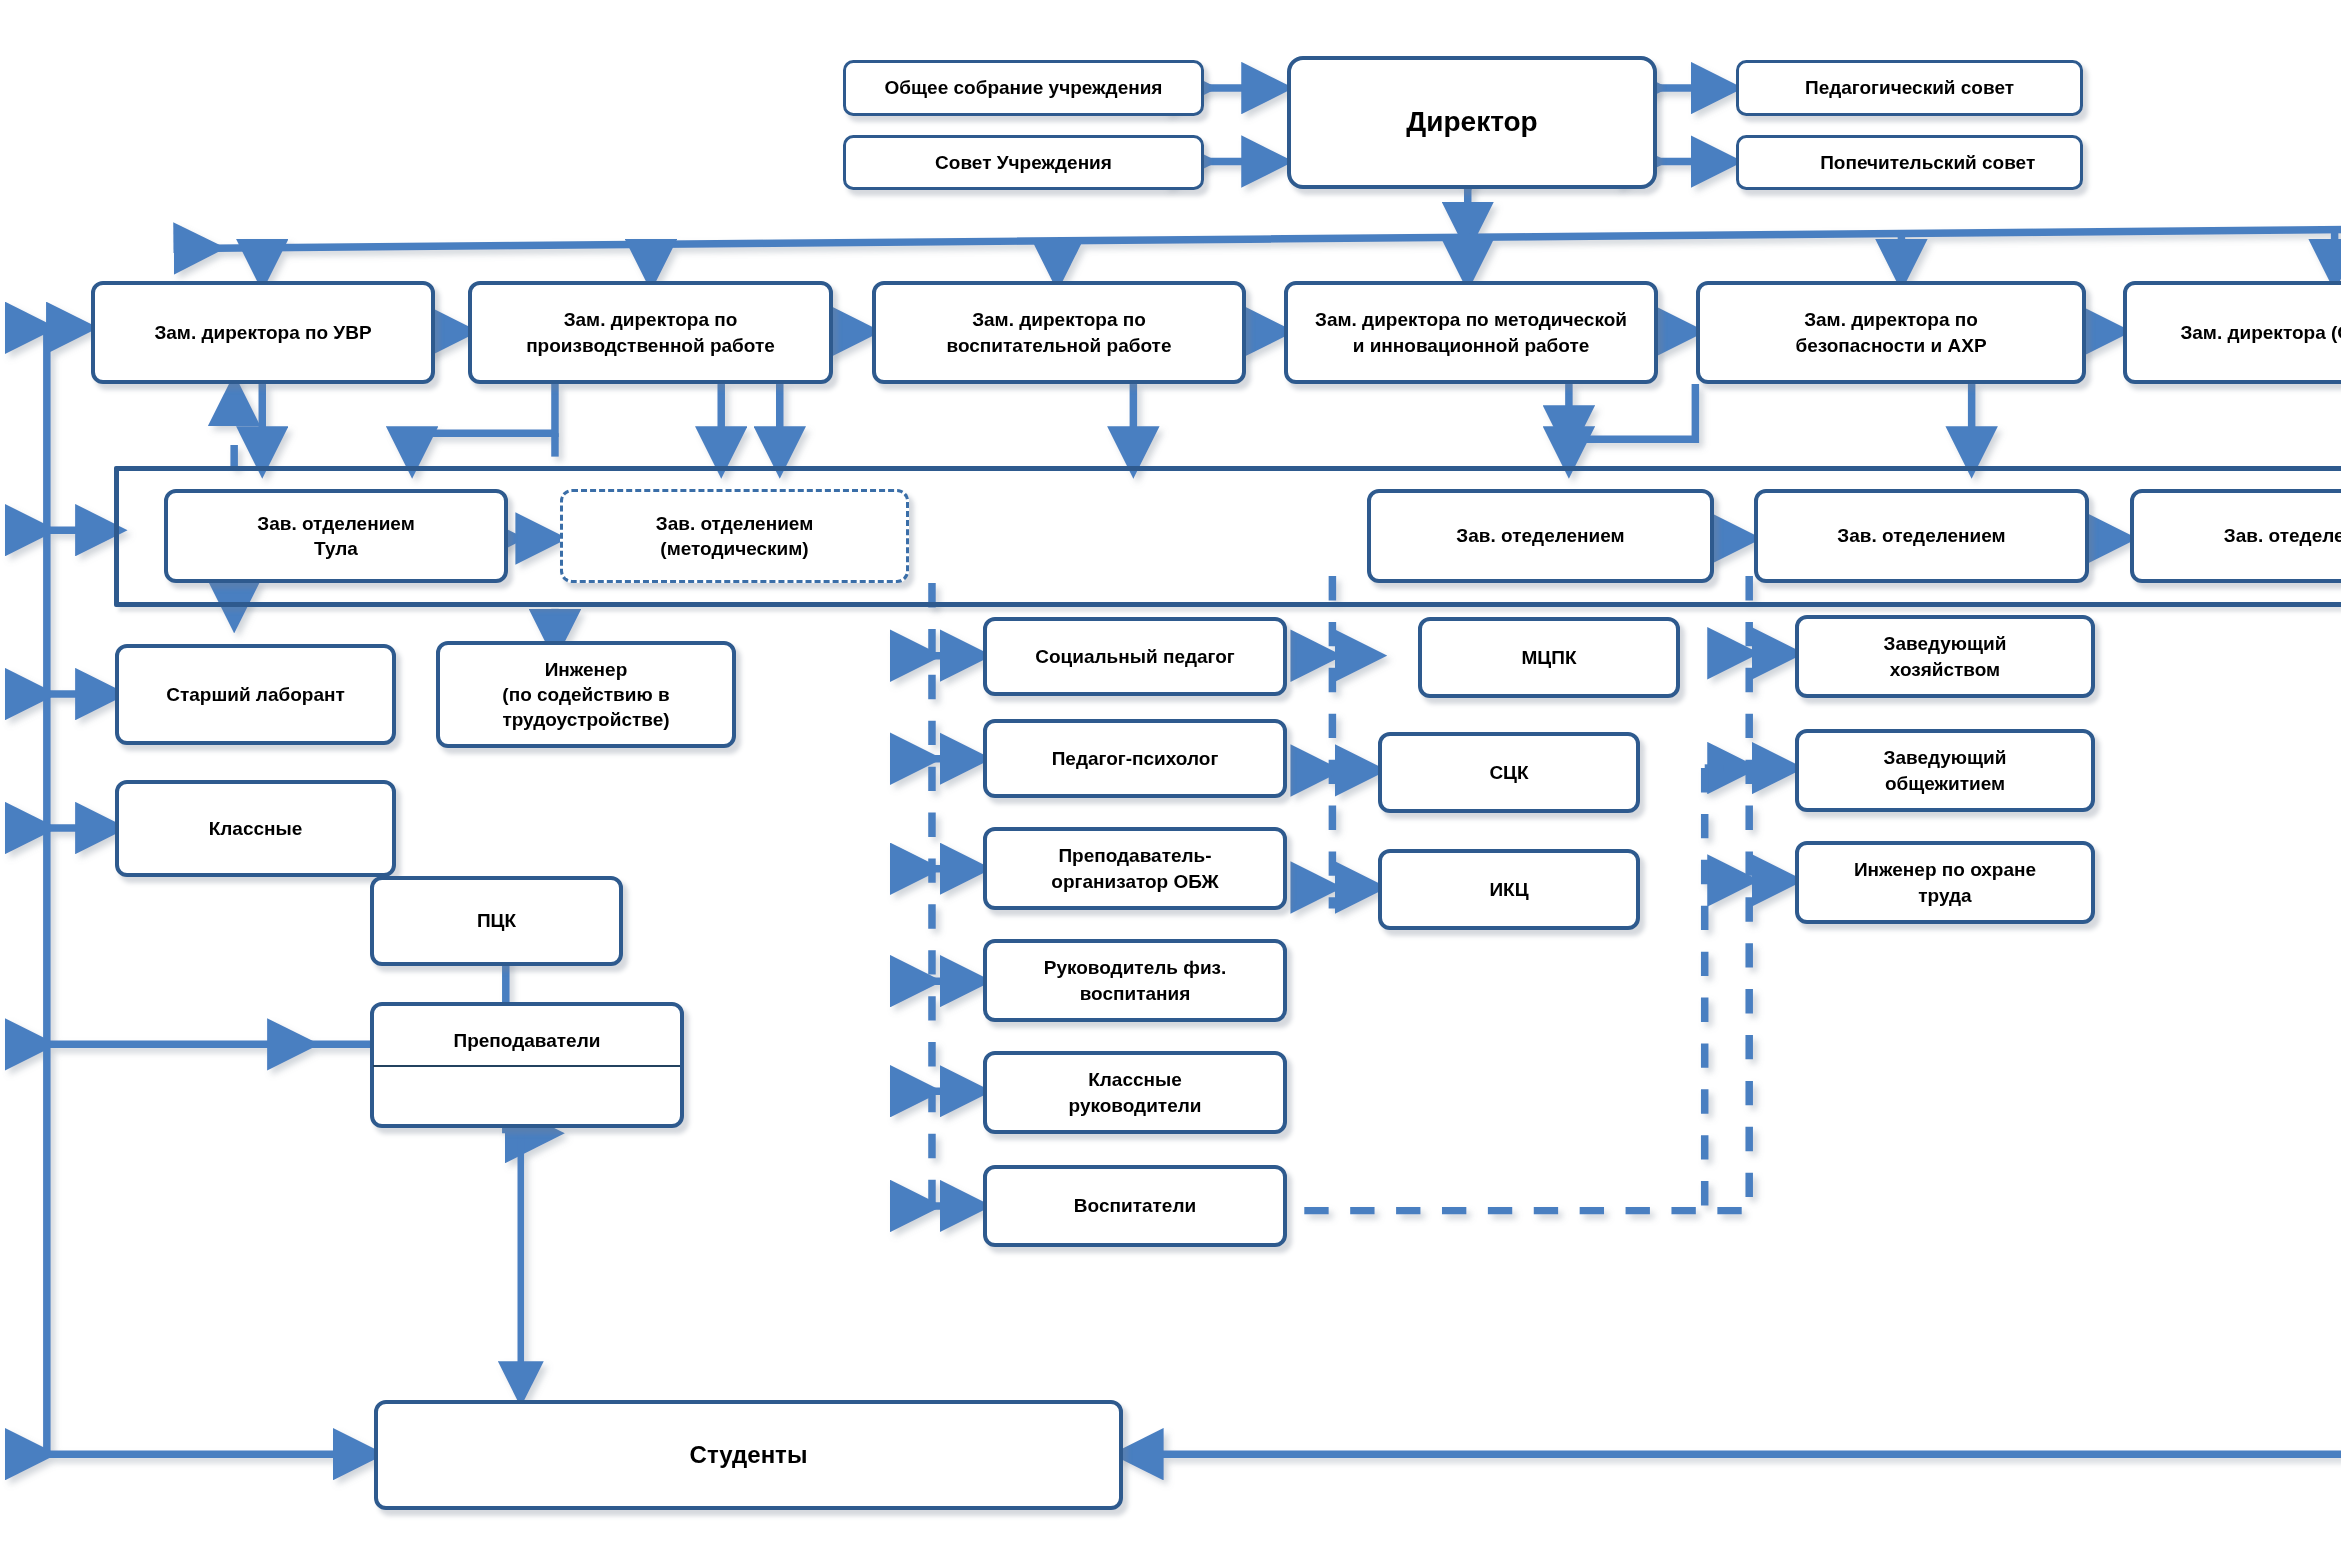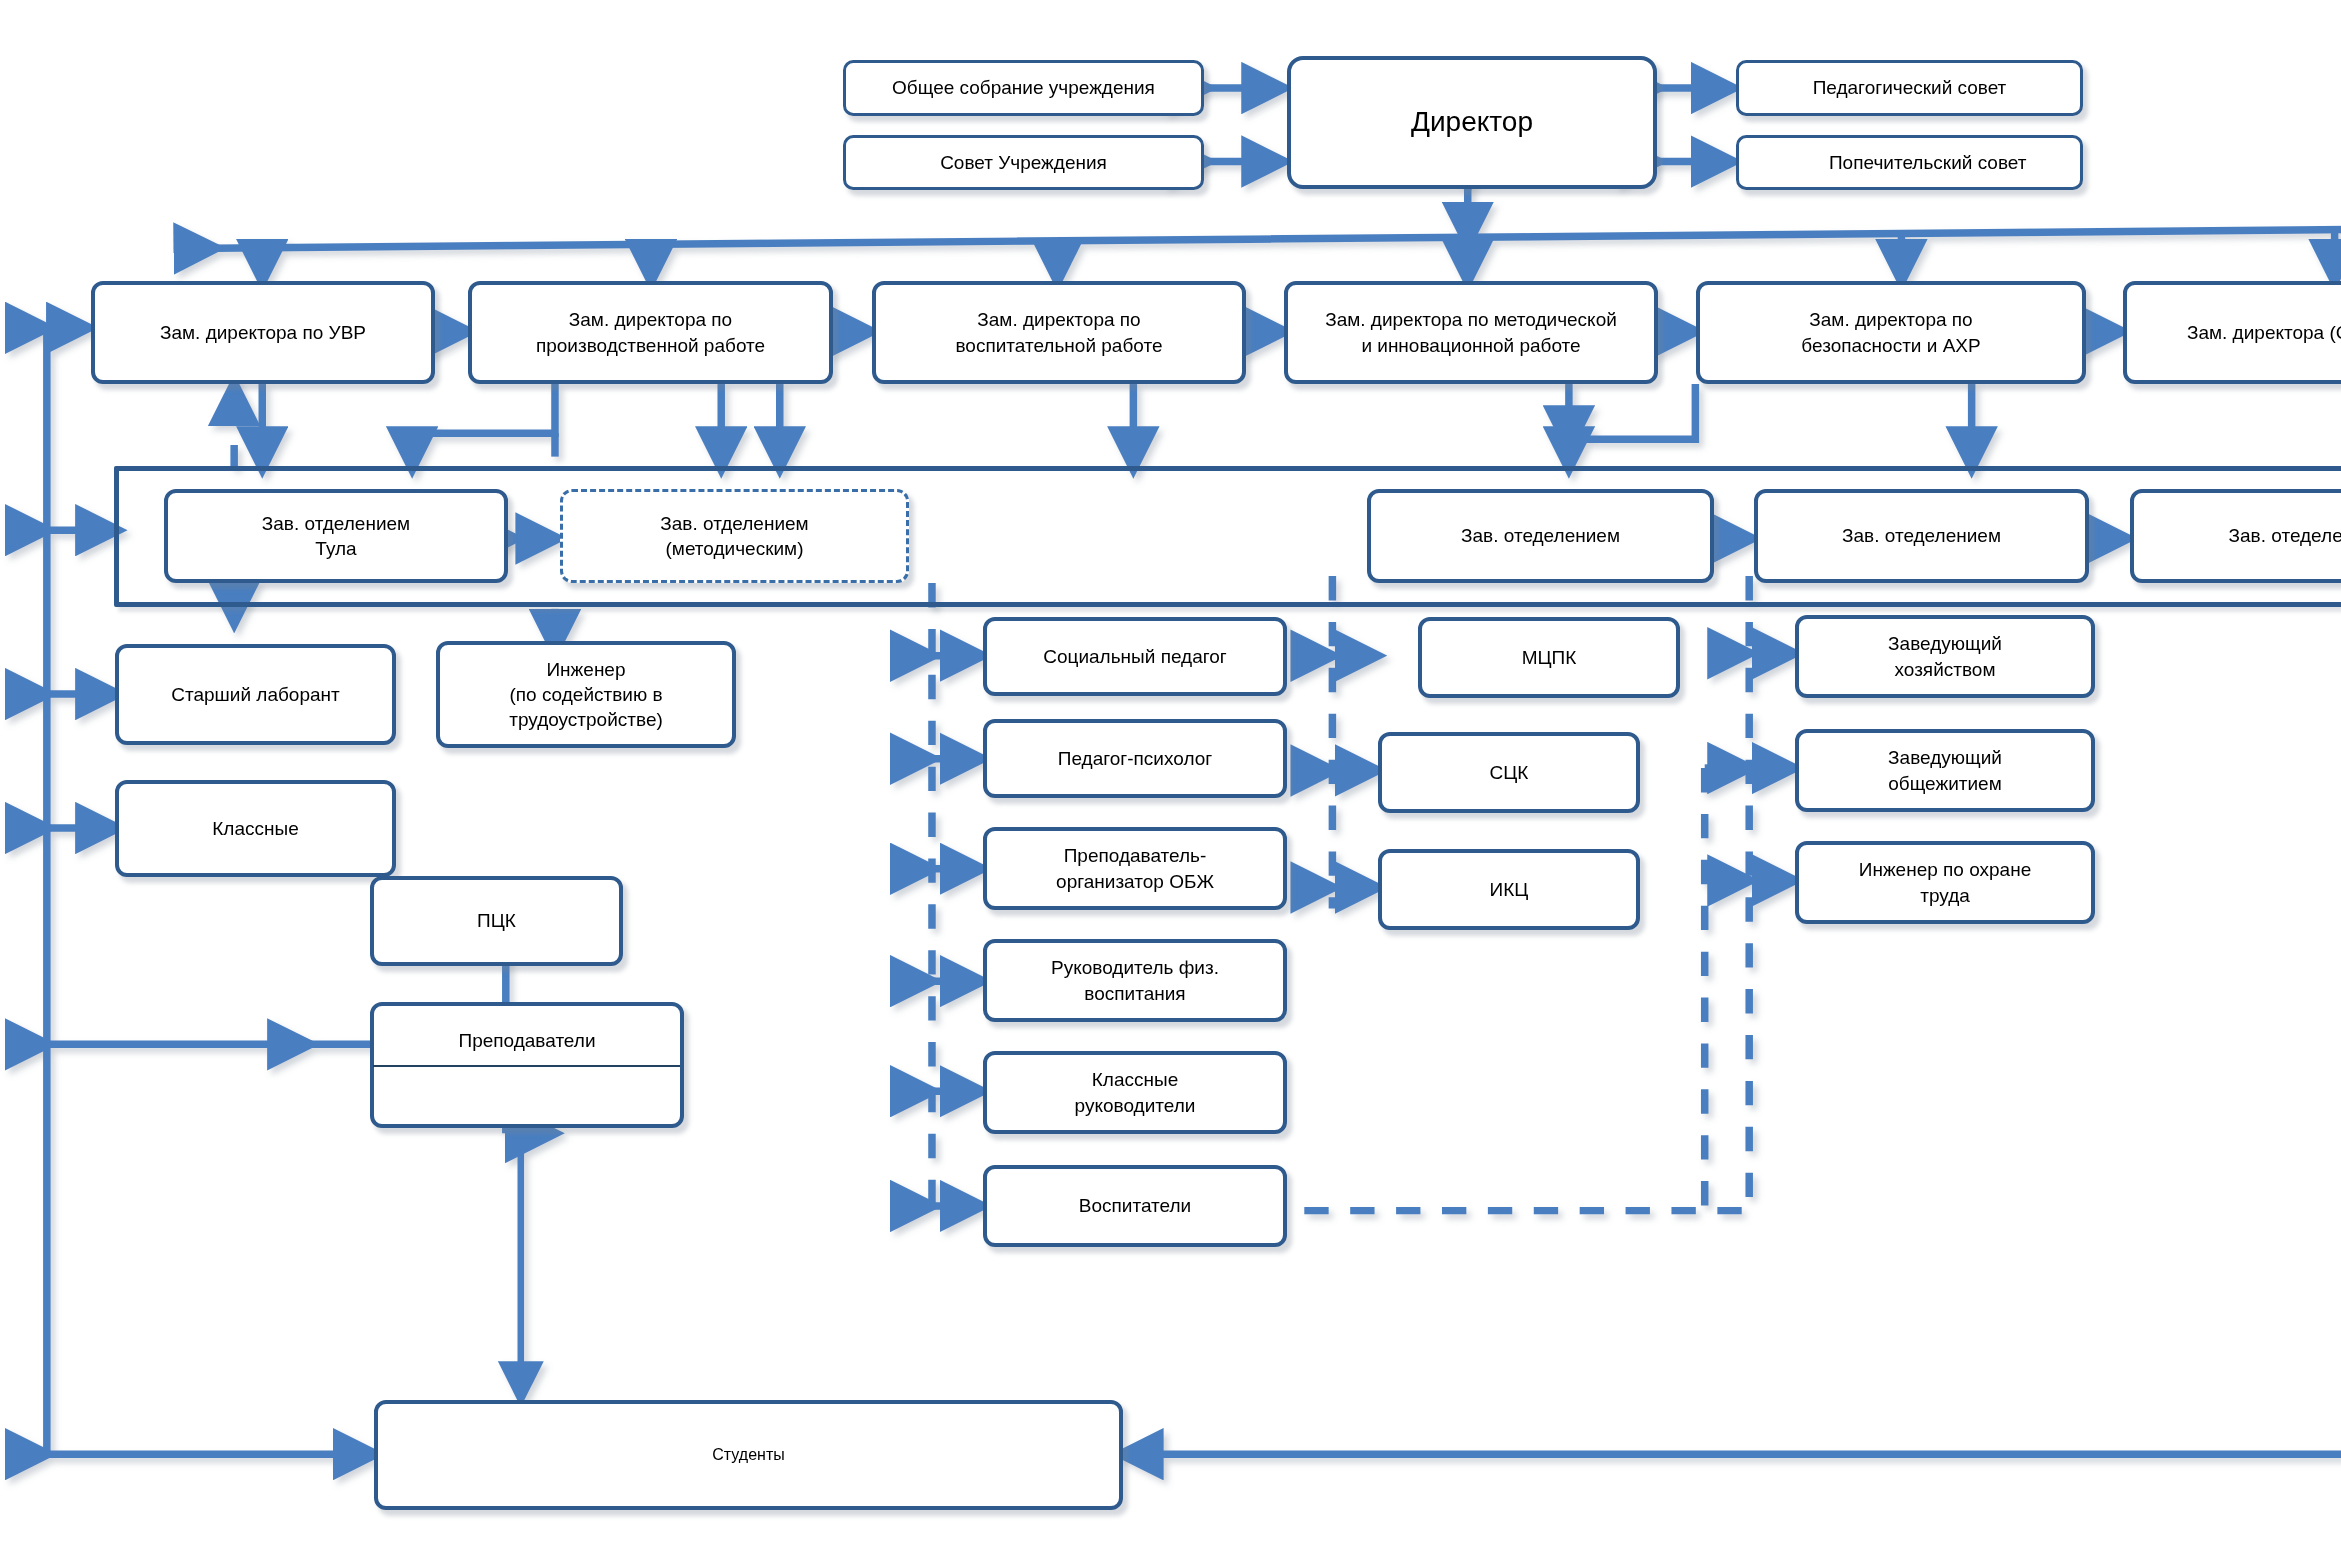--- a/index.html
+++ b/index.html
@@ -20,20 +20,21 @@
     display:flex;
     align-items:center;
     justify-content:center;
     text-align:center;
     color:#000000;
     font-size:19px;
     line-height:1.32;
     padding:2.8px 6.6px;
     box-shadow:4.7px 5.2px 4.2px rgba(120,130,145,0.30);
     z-index:4;
+    font-weight:bold;
   }
   .node.dash{ border-style:dashed; border-width:3.7px; border-color:#3a6ea8;}
   .node.thin{ border-width:3.3px; border-radius:10.3px;}
   .node.big{ font-size:28px; border-radius:16px;}
   .node .ln{display:block;}
   .band{
     position:absolute;
     box-sizing:border-box;
     background:transparent;
     border:5.2px solid #2e5a8e;
@@ -312,18 +313,18 @@
         <span class="ln">общежитием</span>
       </span>
   </div>
   <div class="node" style="left:1795px;top:841px;width:300px;height:83px;">
     <span>
         <span class="ln">Инженер по охране</span>
         <span class="ln">труда</span>
       </span>
   </div>
 
-  <div class="node" style="left:374px;top:1400px;width:749px;height:110px;font-size:16px;">
+  <div class="node" style="left:374px;top:1400px;width:749px;height:110px;font-size:24px;">
     <span>Студенты</span>
   </div>
 
 </div>
 
 
 </body></html>

